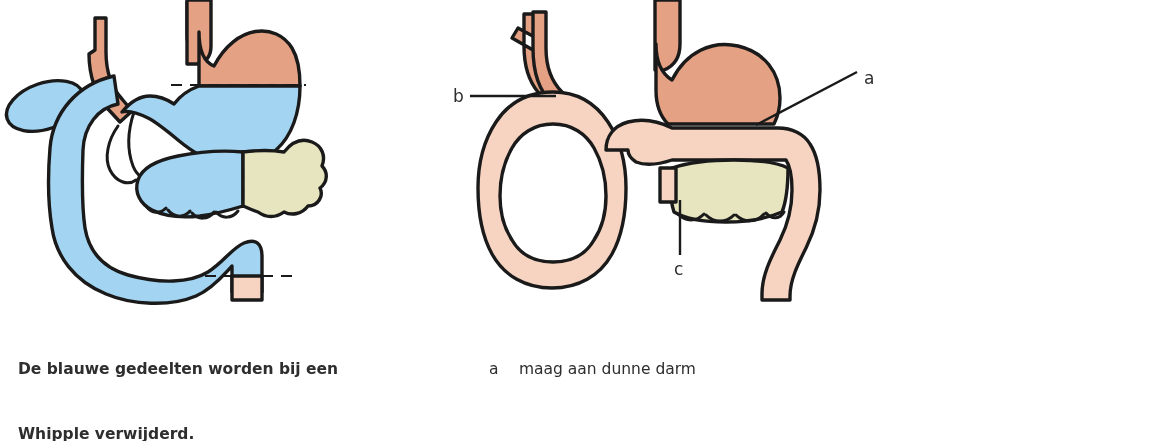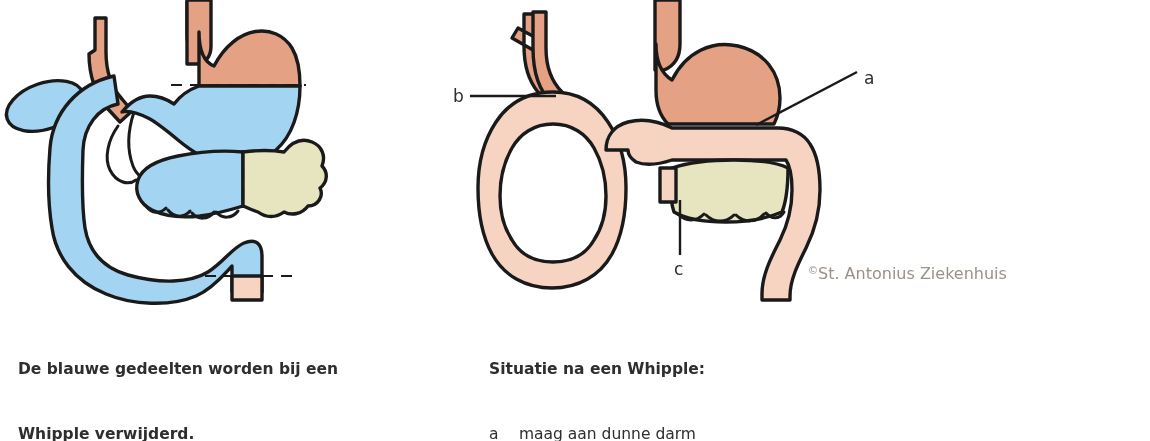--- a/index.html
+++ b/index.html
@@ -234,21 +234,19 @@
       <text class="lbl" x="674" y="275">c</text>
     </g>
   </svg>
 
   <div class="cap" id="caption-left">
     <span class="cap-line">De blauwe gedeelten worden bij een</span>
     <span class="cap-line">Whipple verwijderd.</span>
   </div>
 
   <div class="cap" id="caption-right">
-    <span class="cap-line">Situatie na een Whipple:</span>
     <span class="legend-row"><span class="legend-key">a</span><span>maag aan dunne darm</span></span>
     
     
   </div>
 
-  <div class="copyright"><sup>©</sup><span>St. Antonius Ziekenhuis</span></div>
 
 </div>
 
 </body></html>

